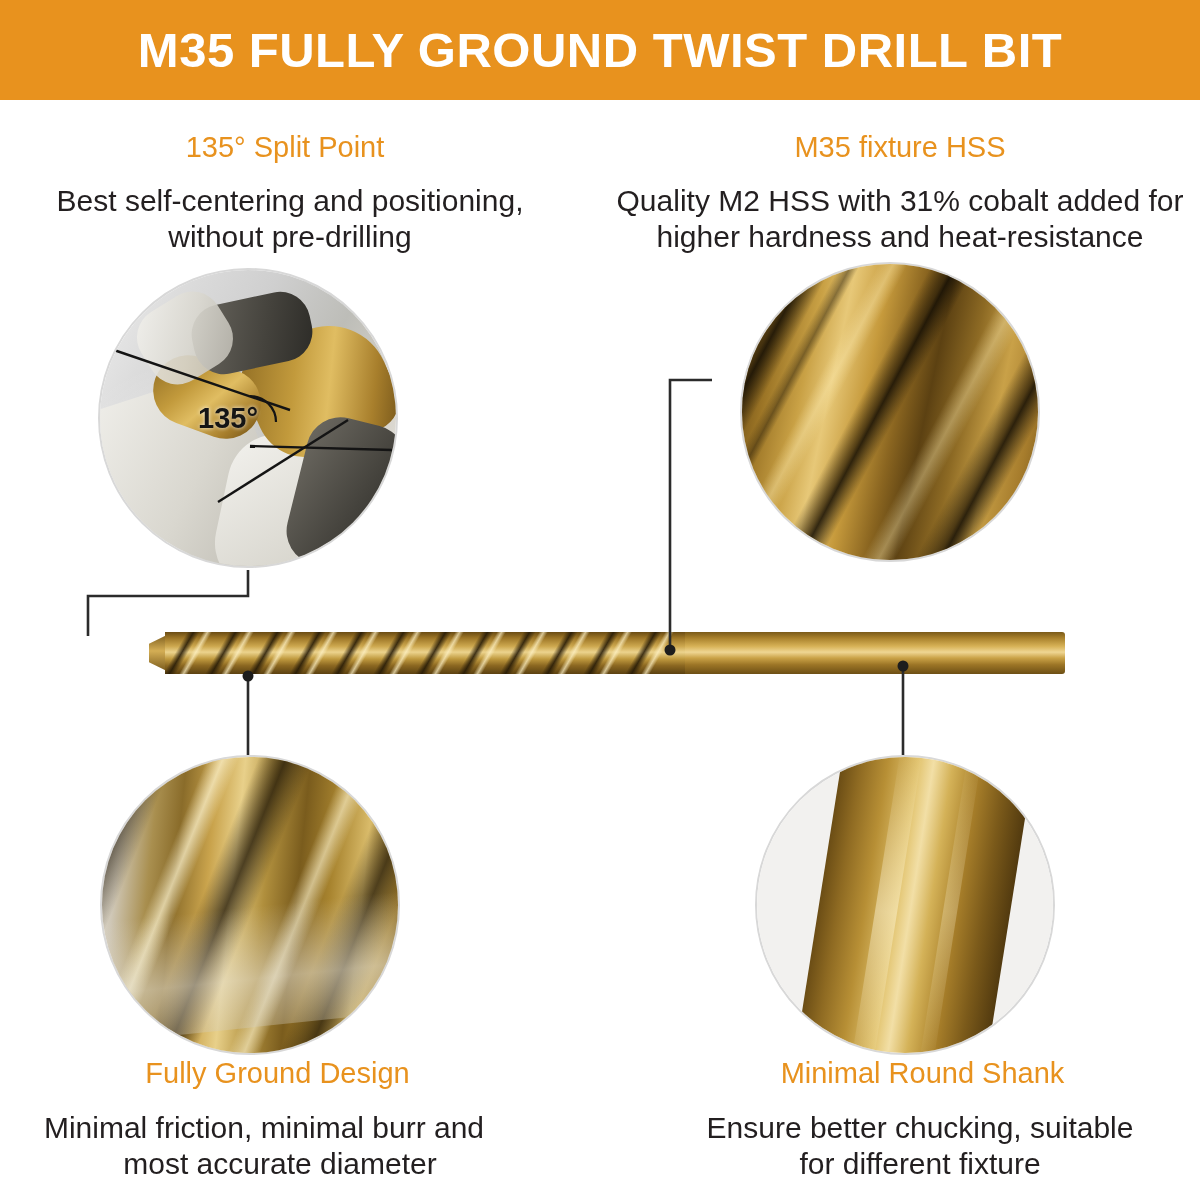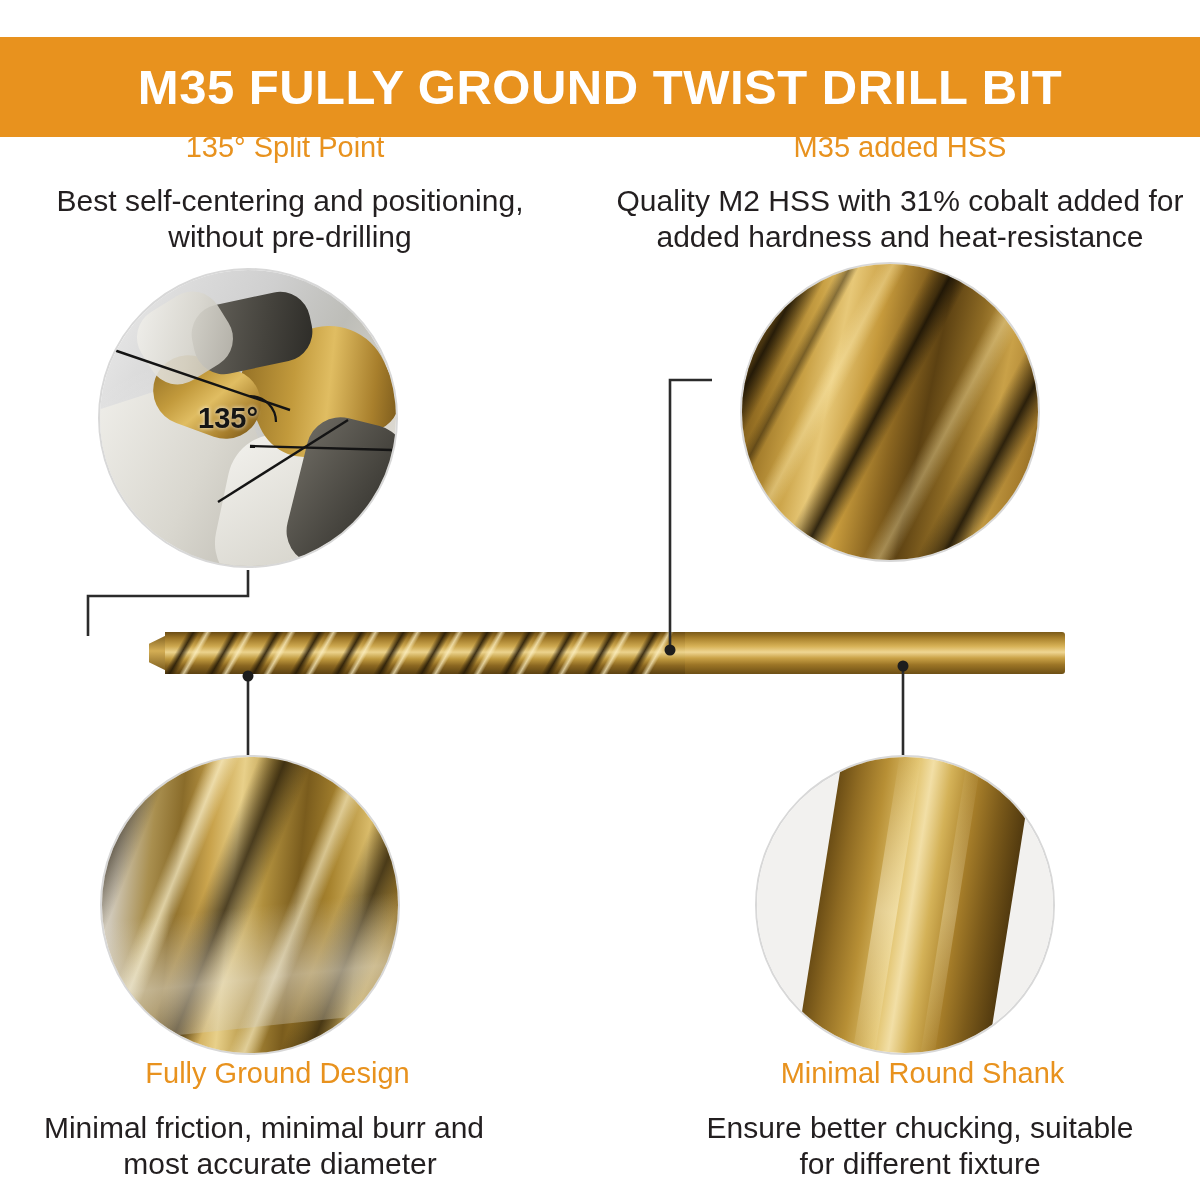--- a/index.html
+++ b/index.html
@@ -25,21 +25,20 @@
     position: absolute;
     left: 0;
     top: 0;
     width: 1200px;
     height: 100px;
     background: #e8921e;
     display: flex;
     align-items: center;
     justify-content: center;
     box-sizing: border-box;
-    margin-top: 37px;
   }
   .banner-title {
     color: #ffffff;
     font-size: 49px;
     font-weight: bold;
     letter-spacing: 0.5px;
     white-space: nowrap;
     font-family: "Liberation Sans", sans-serif;
   }
 
@@ -275,23 +274,23 @@
     <div class="c1-flank" style="left:40px; top:28px; width:90px; height:80px; transform:rotate(-32deg); border-radius:30px; opacity:.9"></div>
     <svg width="300" height="300" style="position:absolute;left:0;top:0;">
       <line x1="8" y1="78" x2="190" y2="140" stroke="#141414" stroke-width="2.4"></line>
       <line x1="292" y1="180" x2="150" y2="176" stroke="#141414" stroke-width="2.4"></line>
       <line x1="118" y1="232" x2="248" y2="150" stroke="#141414" stroke-width="2.4"></line>
       <path d="M 150 126 A 26 26 0 0 1 176 152" stroke="#141414" stroke-width="2.2" fill="none"></path>
     </svg>
     <div class="angle-label" style="left:98px; top:132px;">135°</div>
   </div>
 
-  <div class="callout-title" style="left:615px; top:131px; width:570px;">M35 added HSS</div>
+  <div class="callout-title" style="left:615px; top:131px; width:570px;">M35 fixture HSS</div>
   <div class="callout-body" style="left:610px; top:183px; width:580px;">Quality M2 HSS with 31% cobalt  added for</div>
-  <div class="callout-body" style="left:610px; top:219px; width:580px;">added hardness and heat-resistance</div>
+  <div class="callout-body" style="left:610px; top:219px; width:580px;">higher hardness and heat-resistance</div>
 
   <div class="circle" style="left:740px; top:262px; width:300px; height:300px;">
     <div class="c2-bg"></div>
     <div class="c2-helix" style="left:-40px; top:-60px; width:46px; height:430px; transform:rotate(28deg);"></div>
     <div class="c2-helix" style="left:110px; top:-60px; width:40px; height:430px; transform:rotate(28deg);"></div>
     <div class="c2-helix" style="left:250px; top:-60px; width:44px; height:430px; transform:rotate(28deg);"></div>
     <div class="c2-hi" style="left:56px; top:-60px; width:26px; height:430px; transform:rotate(28deg); opacity:.55"></div>
     <div class="c2-hi" style="left:196px; top:-60px; width:30px; height:430px; transform:rotate(28deg); opacity:.5"></div>
     <div class="c2-helix" style="left:20px; top:-80px; width:18px; height:460px; transform:rotate(28deg); opacity:.5"></div>
   </div>

